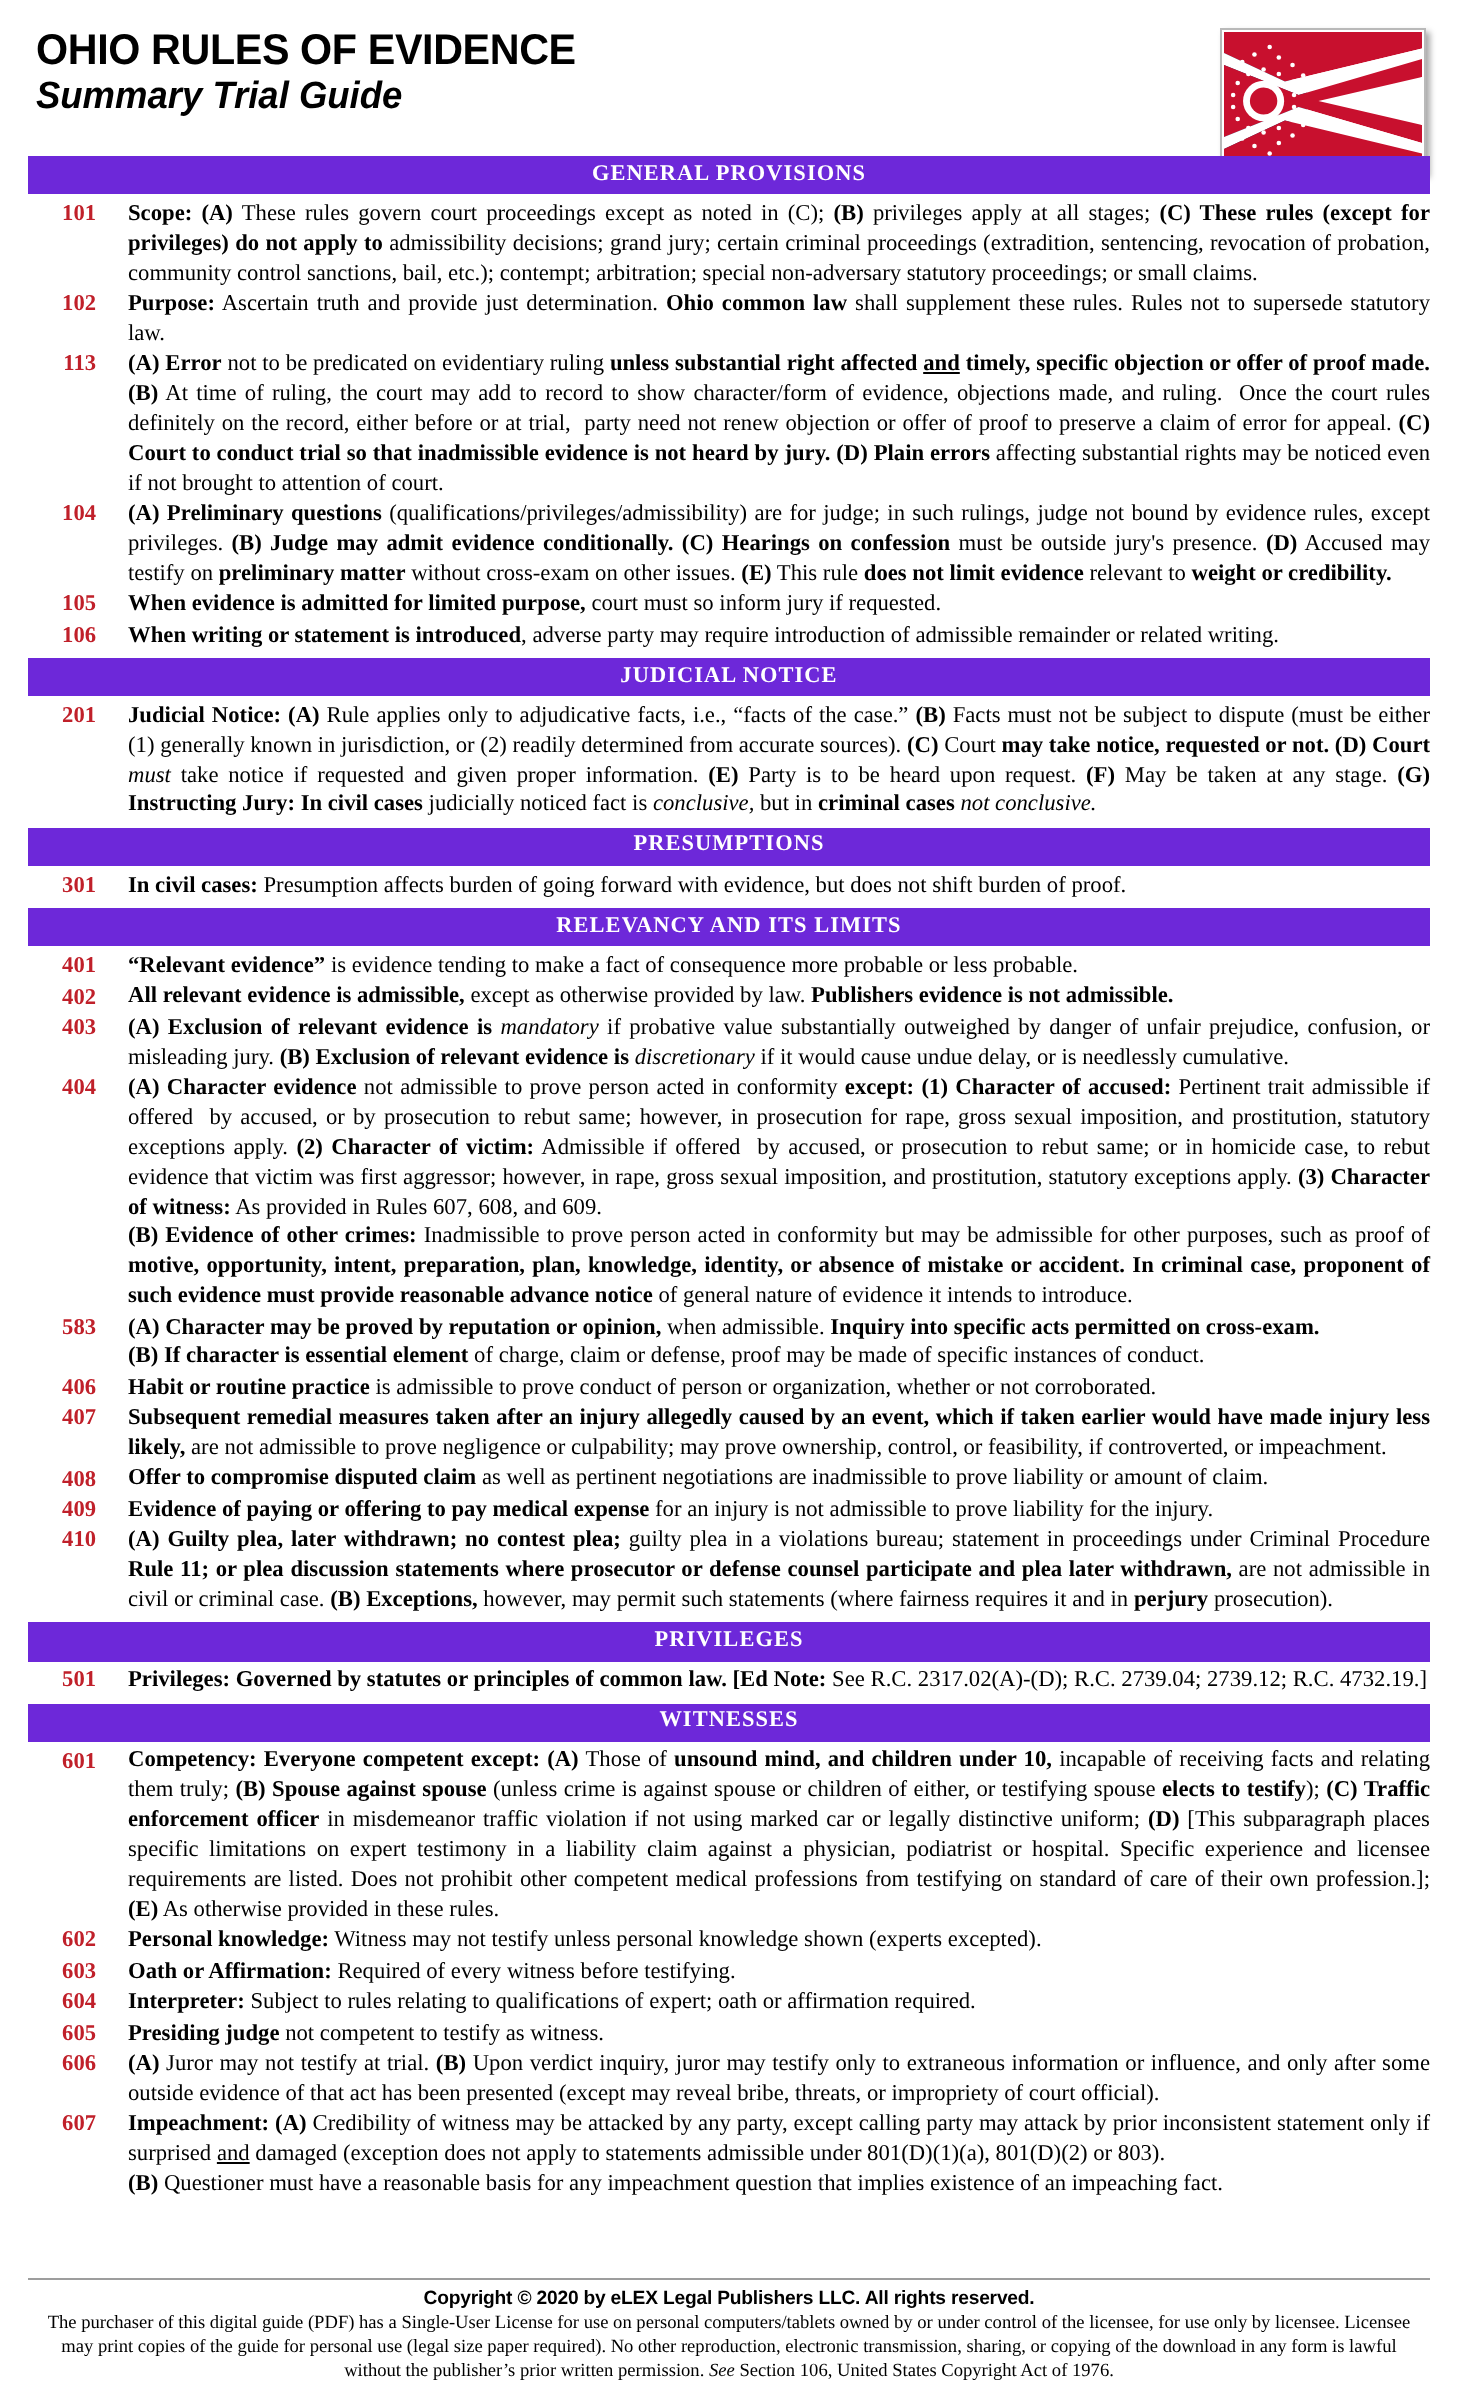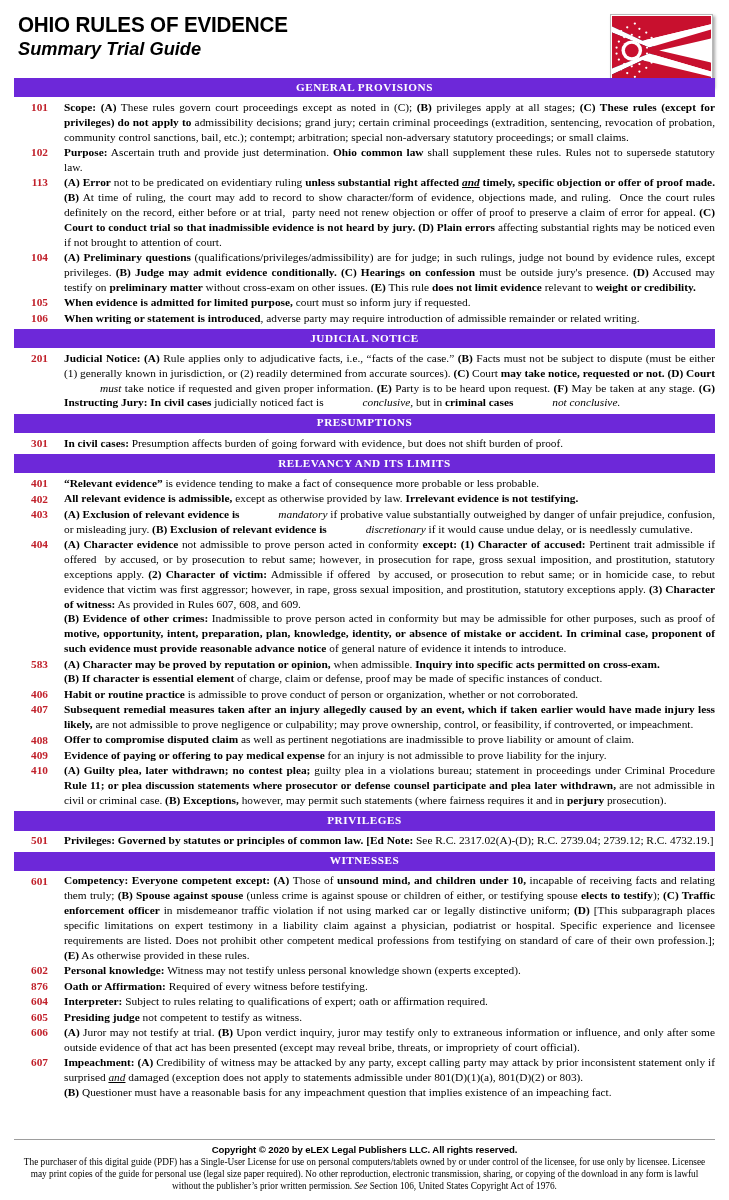--- a/index.html
+++ b/index.html
@@ -108,22 +108,22 @@
   .rule-body {
     flex: 1 1 auto;
     padding-left: 16px;
     font-size: 11.35px;
     line-height: 1.315;
     text-align: justify;
     text-justify: inter-word;
     hyphens: none;
   }
   .rule-body b, .rule-body strong { font-weight: bold; }
-  .rule-body i, .rule-body em { font-style: italic; margin-left: 36px; }
-  .rule-body u { text-decoration: underline; font-style: italic; }
+  .rule-body i, .rule-body em { font-style: italic; }
+  .rule-body u { text-decoration: underline; }
 
   
   .spacer { flex: 1 1 auto; }
   .footer {
     border-top: 1.6px solid #9d9d9d;
     padding-top: 4px;
     margin-bottom: 8px;
   }
   .footer-copy {
     text-align: center;
@@ -249,21 +249,21 @@
         </div>
       </div>
       <div class="section-bar">RELEVANCY AND ITS LIMITS</div>
       <div class="rules">
         <div class="rule">
           <div class="rule-num">401</div>
           <div class="rule-body"><b>“Relevant evidence”</b> is evidence tending to make a fact of consequence more probable or less probable.</div>
         </div>
         <div class="rule">
           <div class="rule-num">402</div>
-          <div class="rule-body"><b>All relevant evidence is admissible,</b> except as otherwise provided by law. <b>Irrelevant evidence is not testifying.</b></div>
+          <div class="rule-body"><b>All relevant evidence is admissible,</b> except as otherwise provided by law. <b>Publishers evidence is not admissible.</b></div>
         </div>
         <div class="rule">
           <div class="rule-num">403</div>
           <div class="rule-body"><b>(A) Exclusion of relevant evidence is</b> <i>mandatory</i> if probative value substantially outweighed by danger of unfair prejudice, confusion, or misleading jury. <b>(B) Exclusion of relevant evidence is</b> <i>discretionary</i> if it would cause undue delay, or is needlessly cumulative.</div>
         </div>
         <div class="rule">
           <div class="rule-num">404</div>
           <div class="rule-body"><b>(A) Character evidence</b> not admissible to prove person acted in conformity <b>except: (1) Character of accused:</b> Pertinent trait admissible if offered&nbsp; by accused, or by prosecution to rebut same; however, in prosecution for rape, gross sexual imposition, and prostitution, statutory exceptions apply. <b>(2) Character of victim:</b> Admissible if offered&nbsp; by accused, or prosecution to rebut same; or in homicide case, to rebut evidence that victim was first aggressor; however, in rape, gross sexual imposition, and prostitution, statutory exceptions apply. <b>(3) Character of witness:</b> As provided in Rules 607, 608, and 609.<br><b>(B) Evidence of other crimes:</b> Inadmissible to prove person acted in conformity but may be admissible for other purposes, such as proof of <b>motive, opportunity, intent, preparation, plan, knowledge, identity, or absence of mistake or accident. In criminal case, proponent of such evidence must provide reasonable advance notice</b> of general nature of evidence it intends to introduce.</div>
         </div>
         <div class="rule">
@@ -302,21 +302,21 @@
       <div class="rules">
         <div class="rule">
           <div class="rule-num">601</div>
           <div class="rule-body"><b>Competency: Everyone competent except: (A)</b> Those of <b>unsound mind, and children under 10,</b> incapable of receiving facts and relating them truly; <b>(B) Spouse against spouse</b> (unless crime is against spouse or children of either, or testifying spouse <b>elects to testify</b>); <b>(C) Traffic enforcement officer</b> in misdemeanor traffic violation if not using marked car or legally distinctive uniform; <b>(D)</b> [This subparagraph places specific limitations on expert testimony in a liability claim against a physician, podiatrist or hospital. Specific experience and licensee requirements are listed. Does not prohibit other competent medical professions from testifying on standard of care of their own profession.]; <b>(E)</b> As otherwise provided in these rules.</div>
         </div>
         <div class="rule">
           <div class="rule-num">602</div>
           <div class="rule-body"><b>Personal knowledge:</b> Witness may not testify unless personal knowledge shown (experts excepted).</div>
         </div>
         <div class="rule">
-          <div class="rule-num">876</div>
+          <div class="rule-num">603</div>
           <div class="rule-body"><b>Oath or Affirmation:</b> Required of every witness before testifying.</div>
         </div>
         <div class="rule">
           <div class="rule-num">604</div>
           <div class="rule-body"><b>Interpreter:</b> Subject to rules relating to qualifications of expert; oath or affirmation required.</div>
         </div>
         <div class="rule">
           <div class="rule-num">605</div>
           <div class="rule-body"><b>Presiding judge</b> not competent to testify as witness.</div>
         </div>

